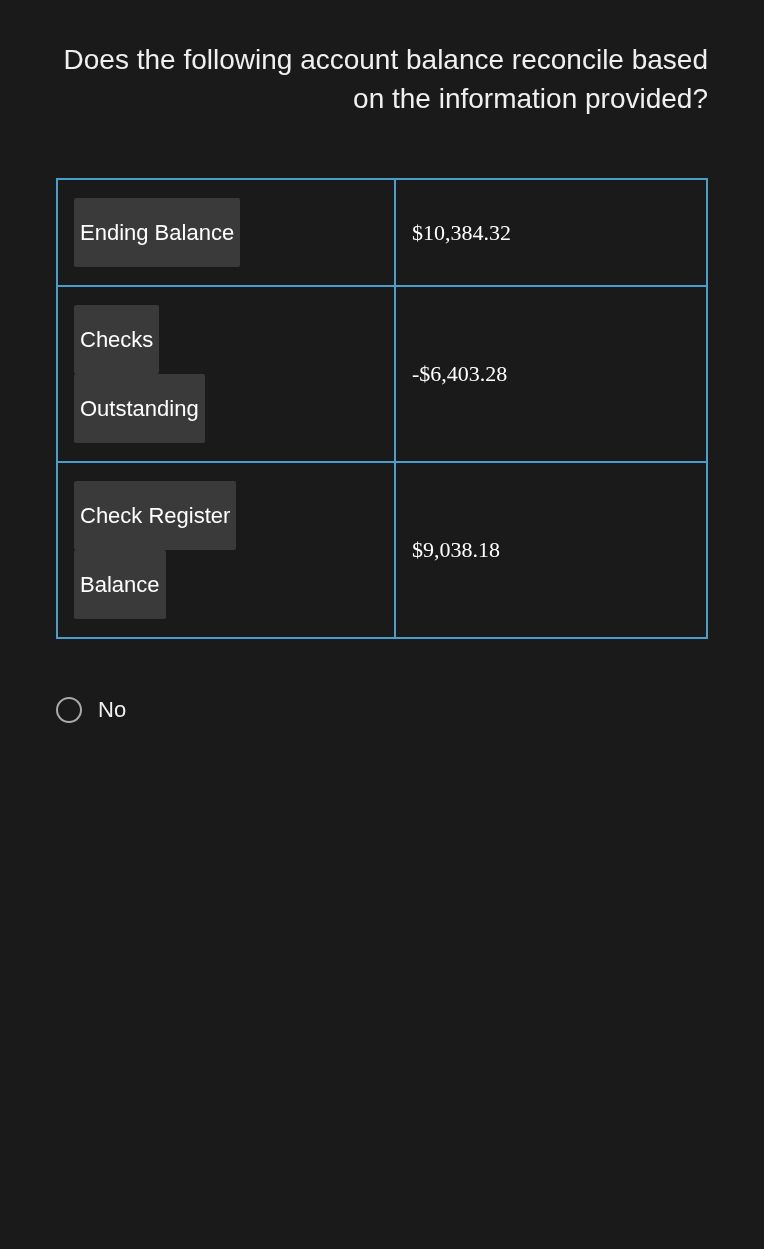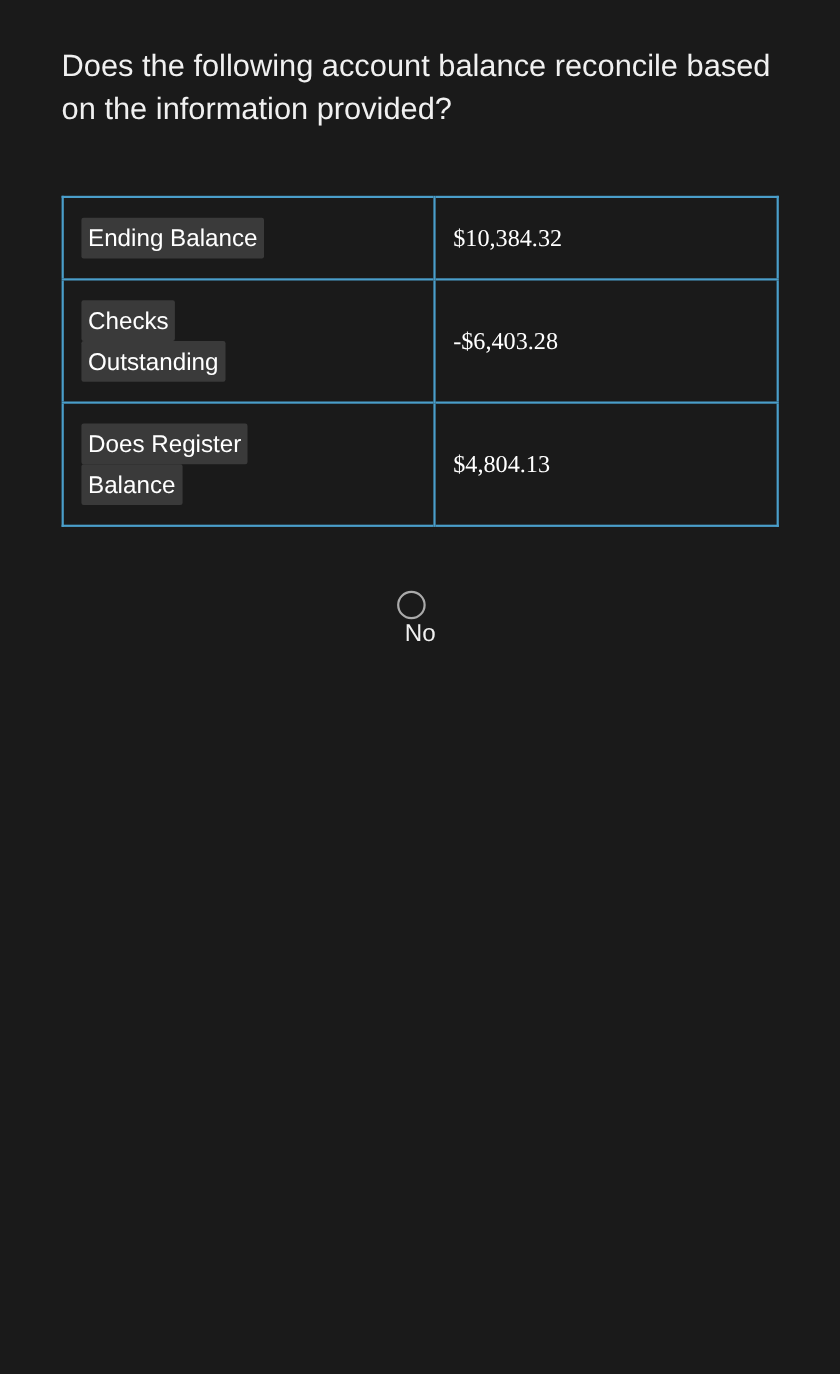--- a/index.html
+++ b/index.html
@@ -16,20 +16,21 @@
       min-height: 1249px;
       padding: 40px 56px;
     }
 
     .question-text {
       font-size: 28px;
       line-height: 1.4;
       color: #f0f0f0;
       margin-bottom: 60px;
       font-weight: 400;
+      text-align: right;
     }
 
     .balance-table {
       width: 100%;
       border-collapse: collapse;
       border: 2px solid #4a9eca;
       margin-bottom: 40px;
     }
 
     .balance-table tr {
@@ -48,21 +49,21 @@
     }
 
     .balance-table td:first-child {
       width: 52%;
       border-right: 2px solid #4a9eca;
     }
 
     .label-highlight {
       display: inline-block;
       background-color: #3a3a3a;
-      padding: 2px 6px;
+      padding: 18px 6px;
       border-radius: 2px;
     }
 
     .label-cell {
       line-height: 1.5;
     }
 
     .value-cell {
       font-size: 24px;
       color: #ffffff;
@@ -76,21 +77,20 @@
     .radio-option {
       display: flex;
       align-items: center;
       padding: 18px 0;
       border-bottom: 1px solid #555555;
       cursor: pointer;
     }
 
     .radio-option:last-child {
       border-bottom: none;
-      flex-direction: column;
     }
 
     .radio-circle {
       width: 26px;
       height: 26px;
       border-radius: 50%;
       border: 2px solid #aaaaaa;
       margin-right: 16px;
       flex-shrink: 0;
       background: transparent;
@@ -121,24 +121,24 @@
       <td class="label-cell">
         <span class="label-highlight">Checks</span><br>
         <span class="label-highlight">Outstanding</span>
       </td>
       <td class="value-cell">-$6,403.28</td>
     </tr>
 
 
     <tr>
       <td class="label-cell">
-        <span class="label-highlight">Does Register</span><br>
+        <span class="label-highlight">Check Register</span><br>
         <span class="label-highlight">Balance</span>
       </td>
-      <td class="value-cell">$4,804.13</td>
+      <td class="value-cell">$9,038.18</td>
     </tr>
   </tbody>
 </table>
 
 <div class="radio-group">
   <div class="radio-option">
     <div class="radio-circle"></div>
     <span class="radio-label">No</span>
   </div>
 </div>

